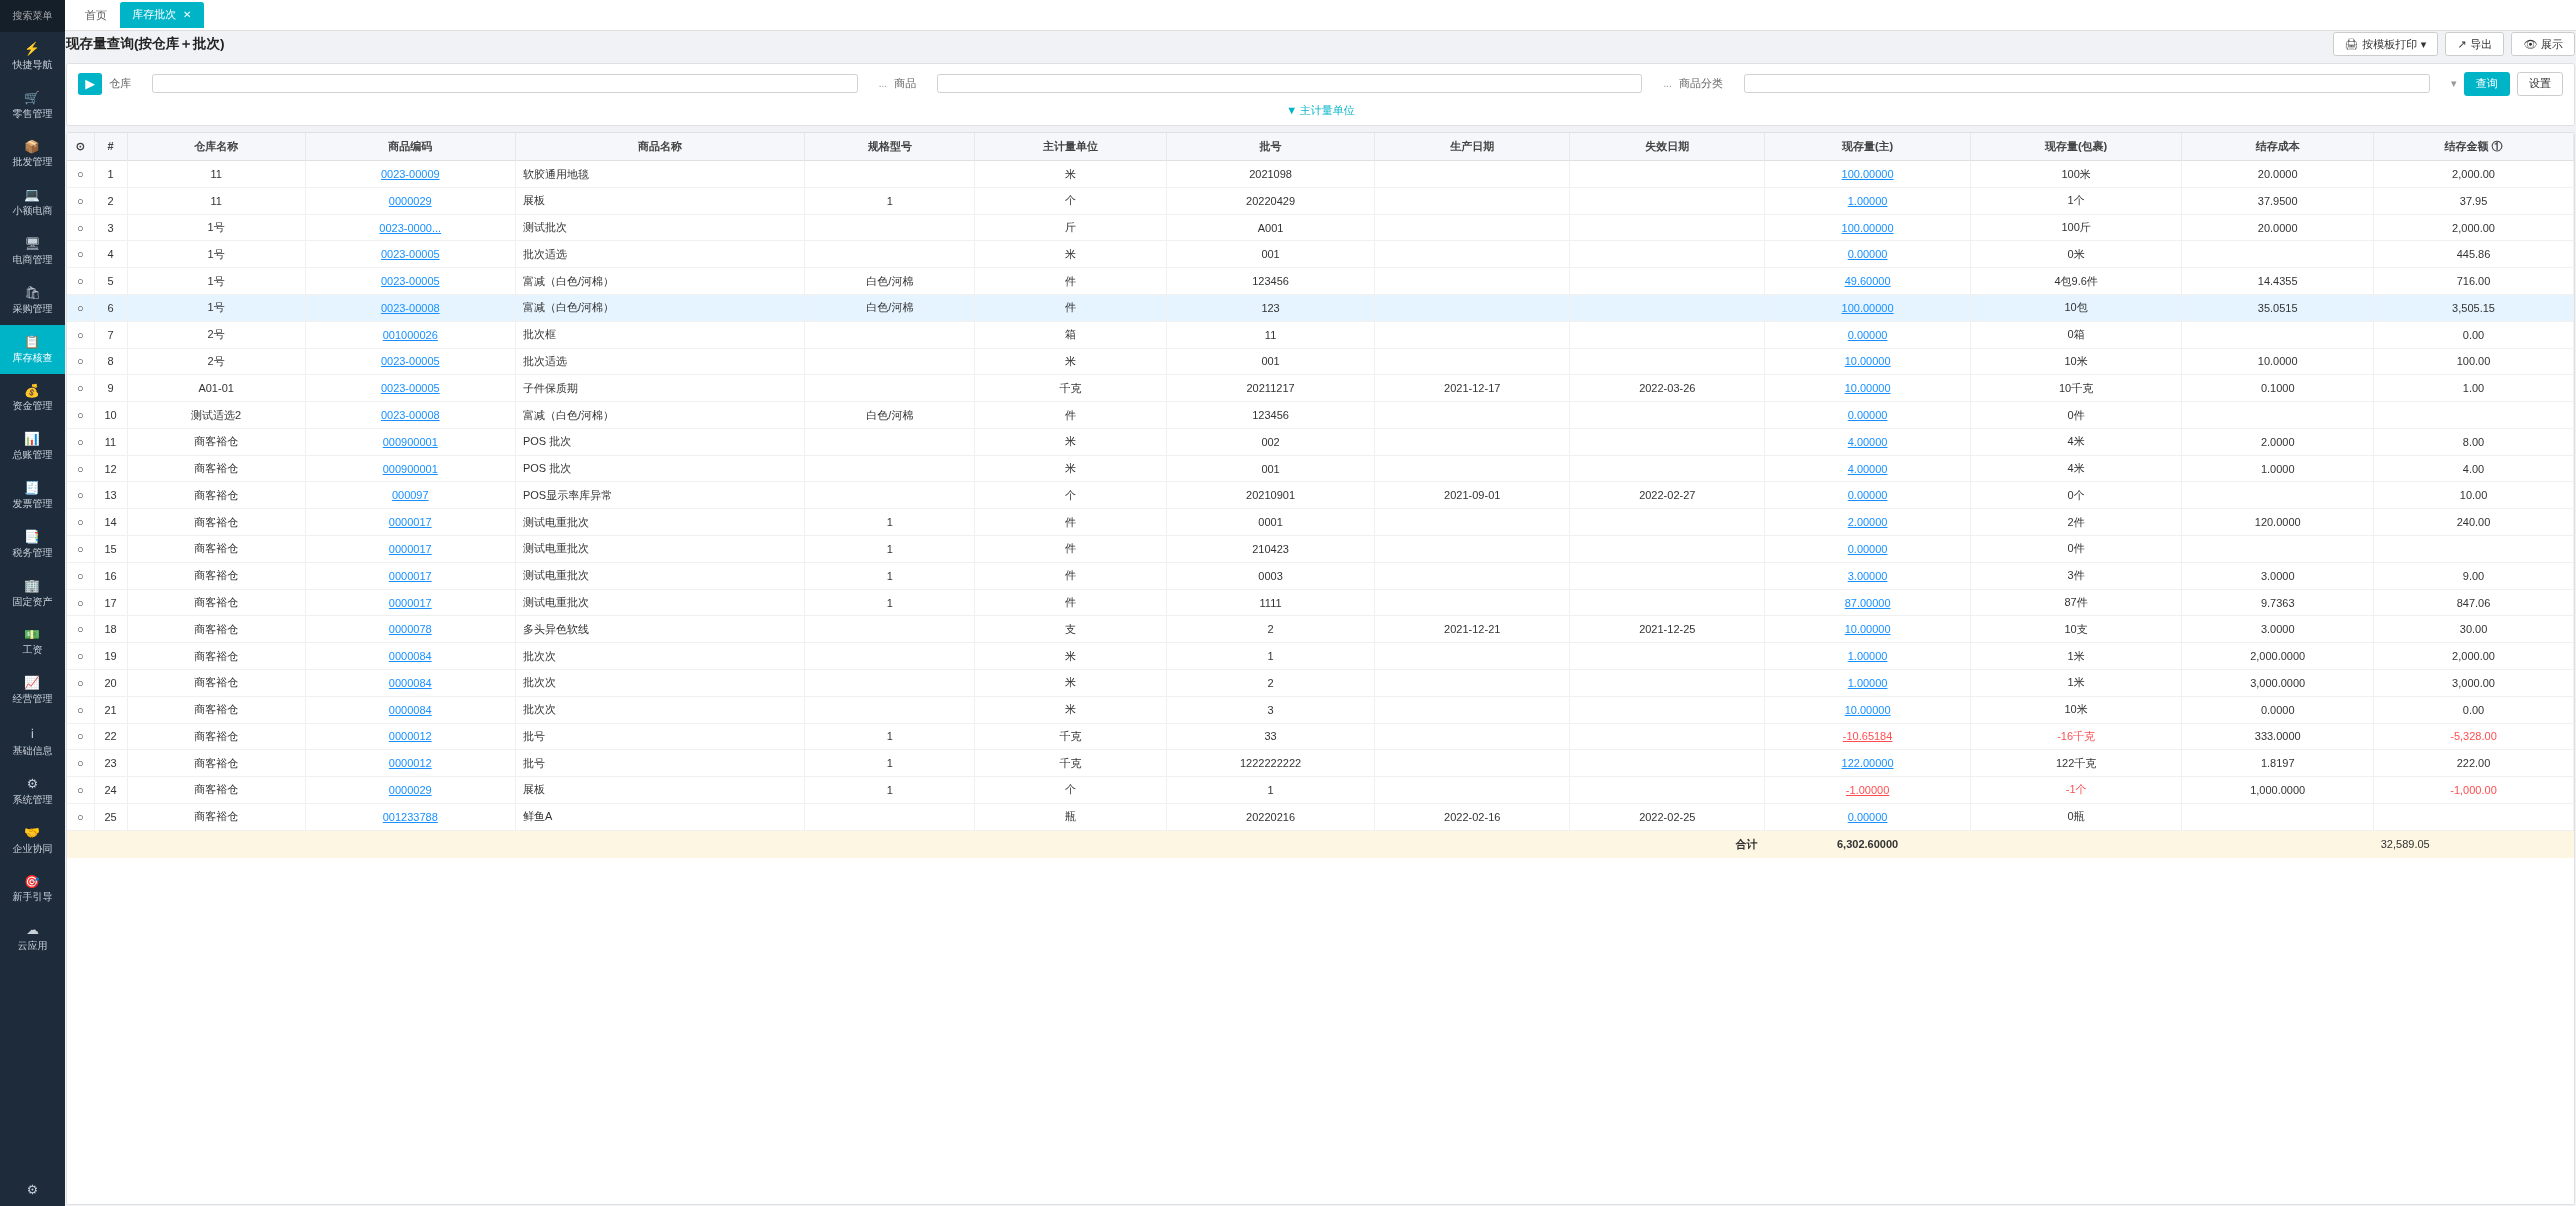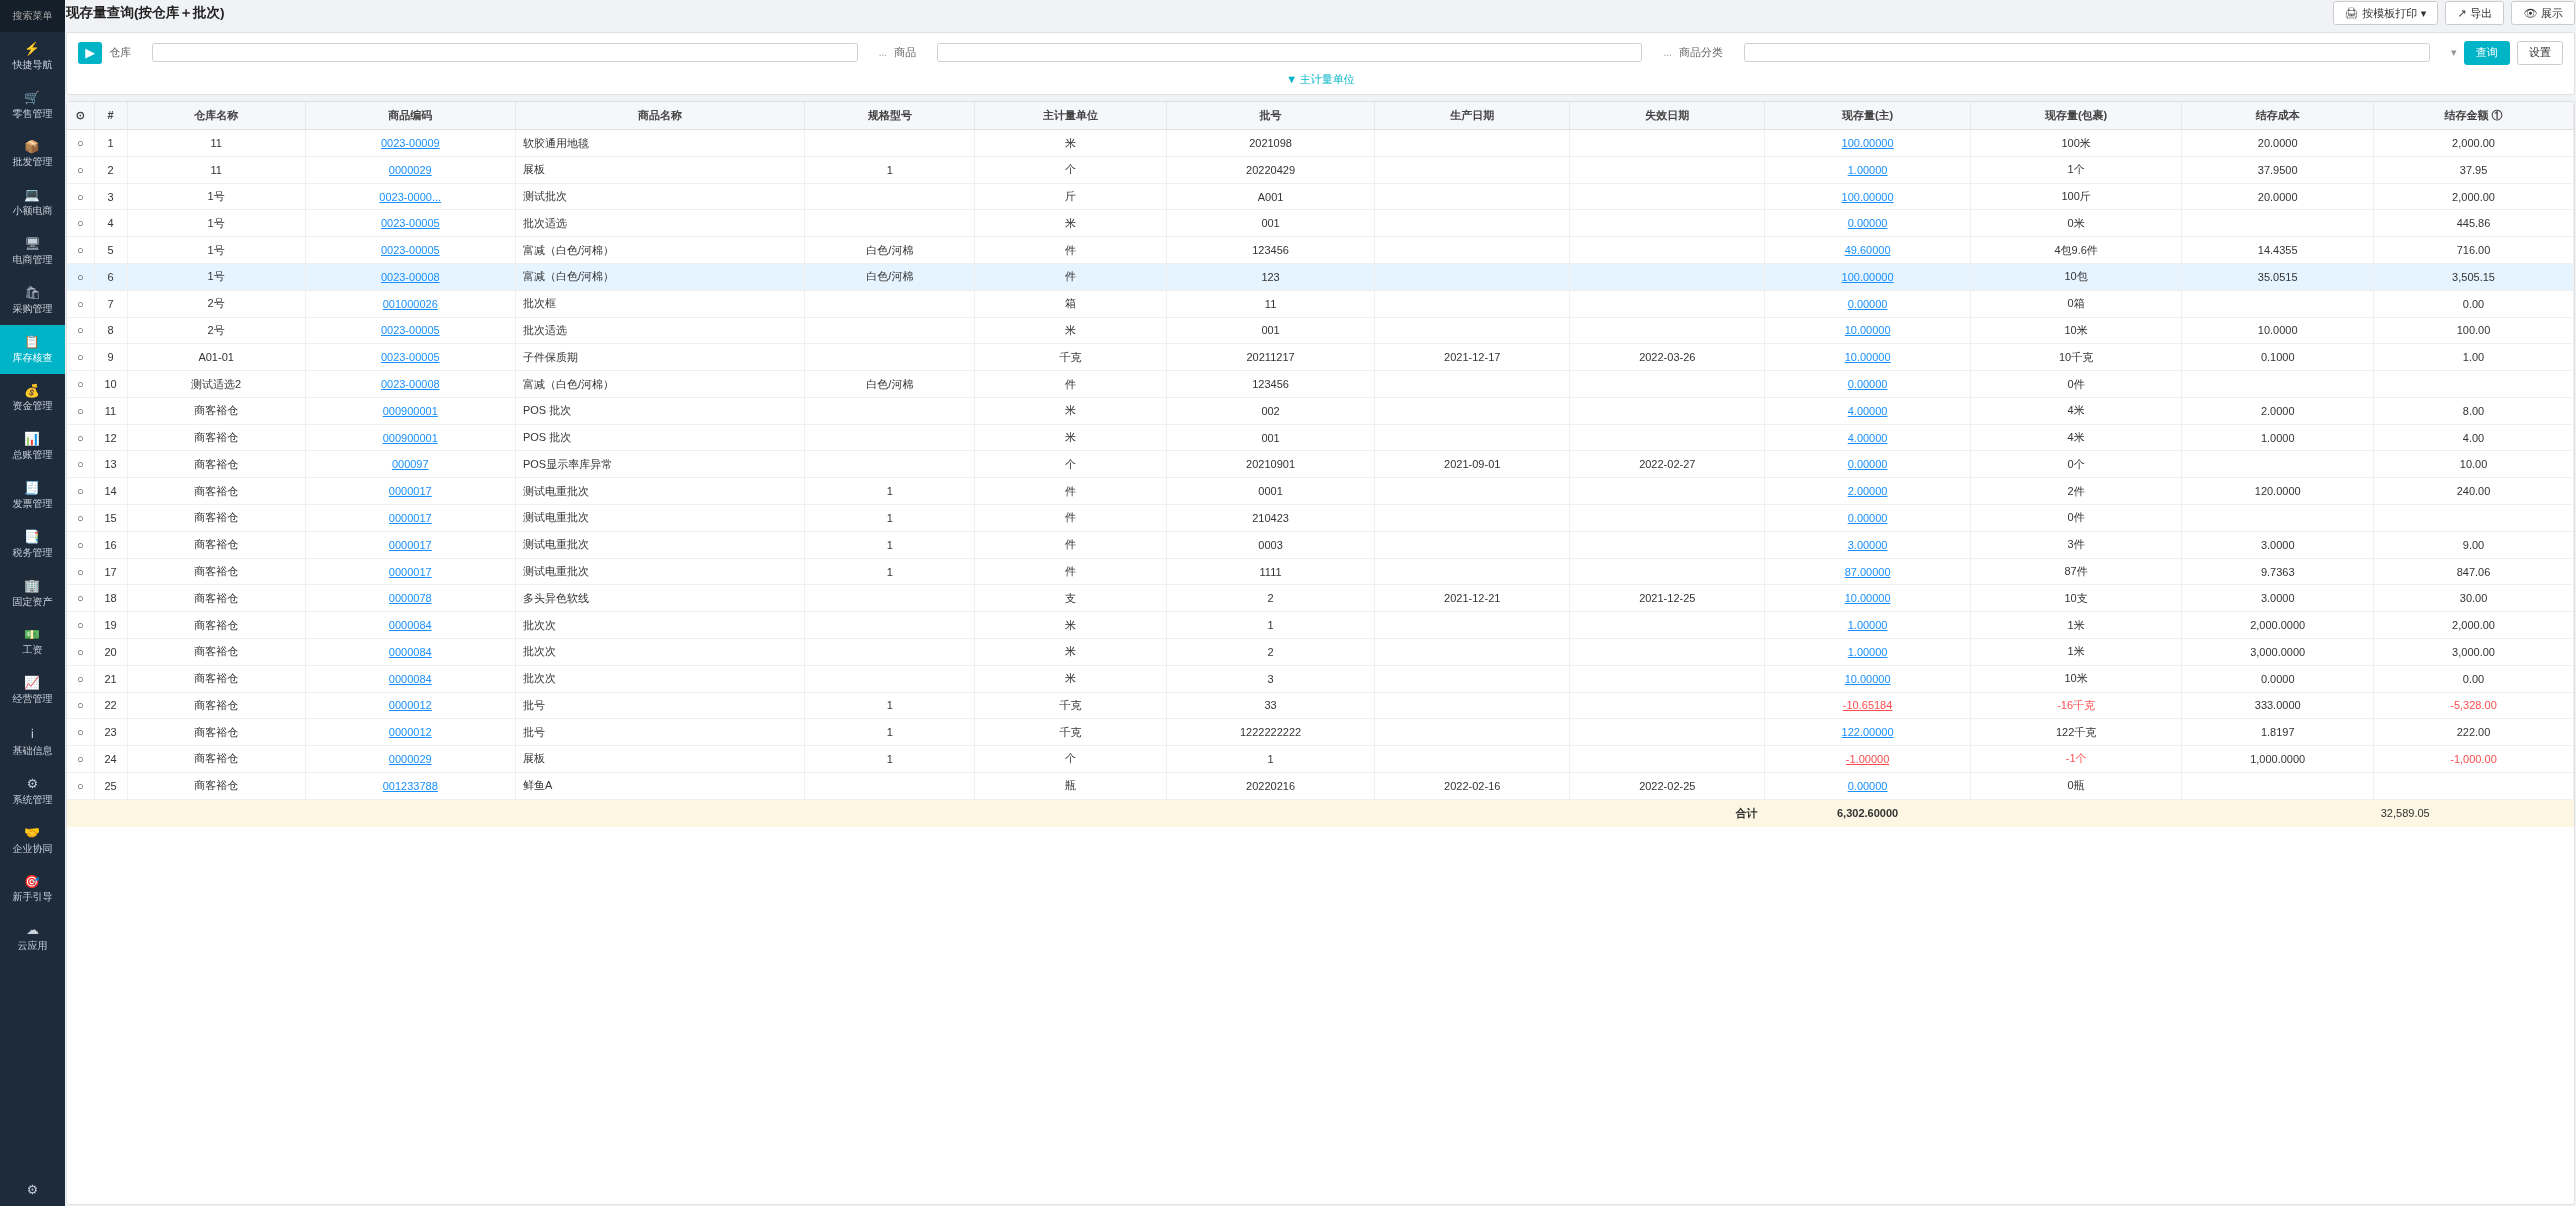--- a/index.html
+++ b/index.html
@@ -316,20 +316,27 @@
   </div>
   <div class="sidebar-nav-item">
     <div class="nav-icon">☁</div>
     <div>云应用</div>
   </div>
   <div class="sidebar-bottom">⚙</div>
 </div>
 
 <div class="main-area">
 
+  <div class="tab-bar">
+    <div class="tab-home">首页</div>
+    <div class="tab-item active">
+      <span>库存批次</span>
+      <span class="tab-close">✕</span>
+    </div>
+  </div>
 
   <div class="content-area">
 
     <div class="page-header">
       <div class="page-title">现存量查询(按仓库＋批次)</div>
       <div class="header-actions">
         <button class="btn">
           <span>🖨</span>
           <span>按模板打印</span>
           <span>▾</span>

